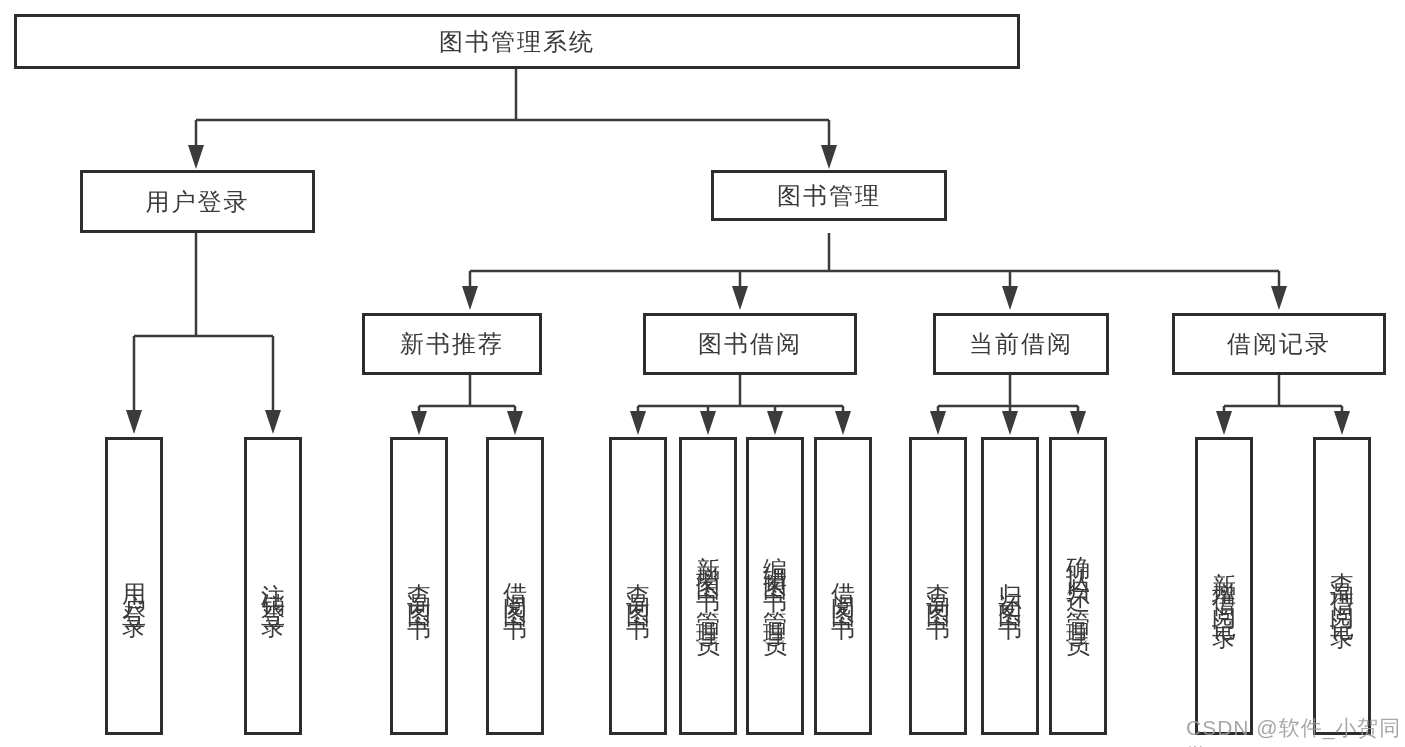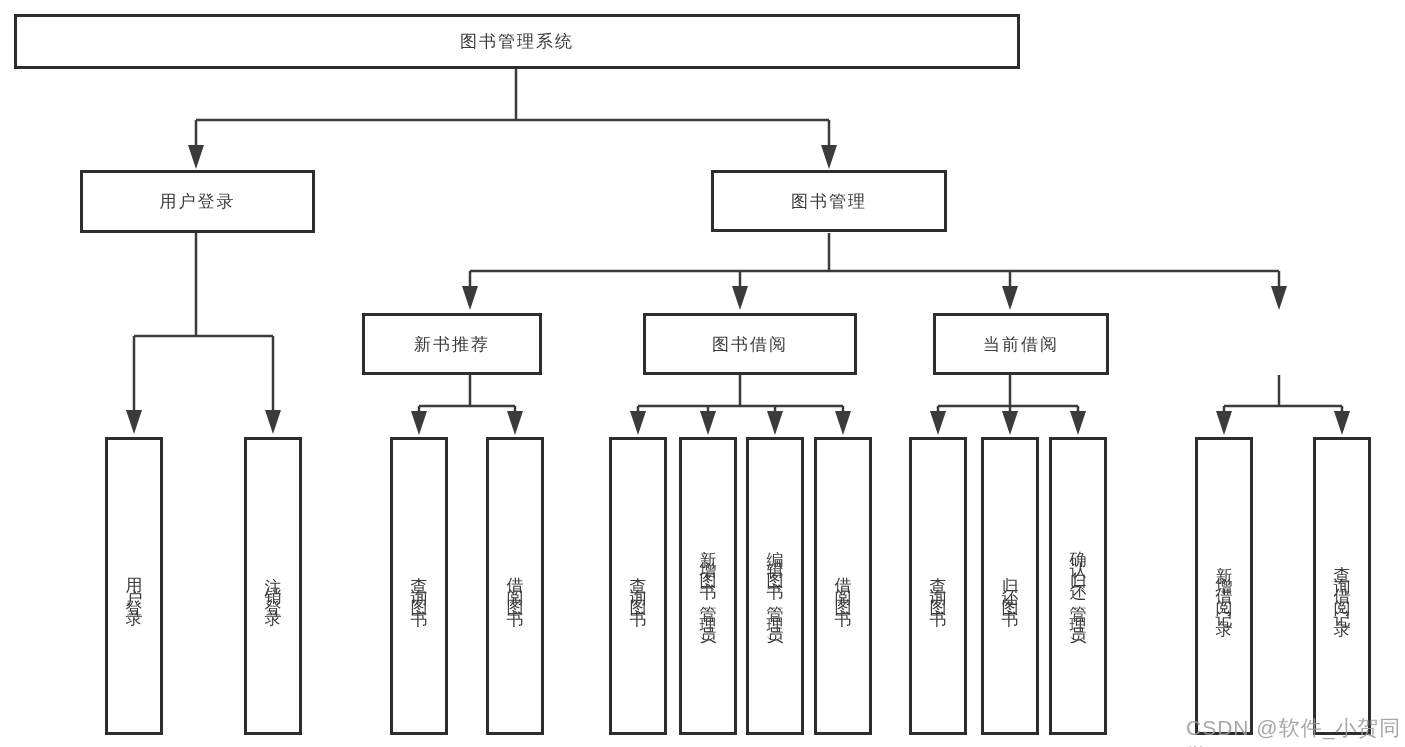--- a/index.html
+++ b/index.html
@@ -16,21 +16,21 @@
     left: 0; top: 0;
     width: 1405px; height: 747px;
     pointer-events: none;
   }
   .node {
     position: absolute;
     box-sizing: border-box;
     background: #ffffff;
     border: 3px solid #2d2d2d;
     color: #3a3a3a;
-    font-size: 17px;
+    font-size: 24px;
     letter-spacing: 2px;
     display: flex;
     align-items: center;
     justify-content: center;
     text-align: center;
     white-space: nowrap;
   }
   .node.v {
     writing-mode: vertical-rl;
     text-orientation: mixed;
@@ -117,25 +117,26 @@
       <polygon points="1002,411 1018,411 1010,435"></polygon>
       <polygon points="1070,411 1086,411 1078,435"></polygon>
       <polygon points="1216,411 1232,411 1224,435"></polygon>
       <polygon points="1334,411 1350,411 1342,435"></polygon>
     </g>
   </svg>
 
   <div class="node" style="left:14px; top:14px; width:1006px; height:55px;">图书管理系统</div>
 
   <div class="node" style="left:80px; top:170px; width:235px; height:63px;">用户登录</div>
-  <div class="node" style="left:711px; top:170px; width:236px; height:62px;">图书管理</div>
+  <div class="node" style="left:711px; top:170px; width:236px; height:51px;">图书管理</div>
 
   <div class="node" style="left:362px; top:313px; width:180px; height:62px;">新书推荐</div>
   <div class="node" style="left:633px; top:313px; width:214px; height:62px;margin-left:10px;">图书借阅</div>
   <div class="node" style="left:933px; top:313px; width:176px; height:62px;">当前借阅</div>
+  <div class="node" style="left:1172px; top:313px; width:214px; height:62px;">借阅记录</div>
 
   <div class="node v" style="left:105px; top:437px; width:58px; height:298px;">用户登录</div>
   <div class="node v" style="left:244px; top:437px; width:58px; height:298px;">注销登录</div>
   <div class="node v" style="left:390px; top:437px; width:58px; height:298px;">查询图书</div>
   <div class="node v" style="left:486px; top:437px; width:58px; height:298px;">借阅图书</div>
   <div class="node v" style="left:609px; top:437px; width:58px; height:298px;">查询图书</div>
   <div class="node v" style="left:679px; top:437px; width:58px; height:298px;">新增图书（管理员）</div>
   <div class="node v" style="left:746px; top:437px; width:58px; height:298px;">编辑图书（管理员）</div>
   <div class="node v" style="left:814px; top:437px; width:58px; height:298px;">借阅图书</div>
   <div class="node v" style="left:909px; top:437px; width:58px; height:298px;">查询图书</div>

